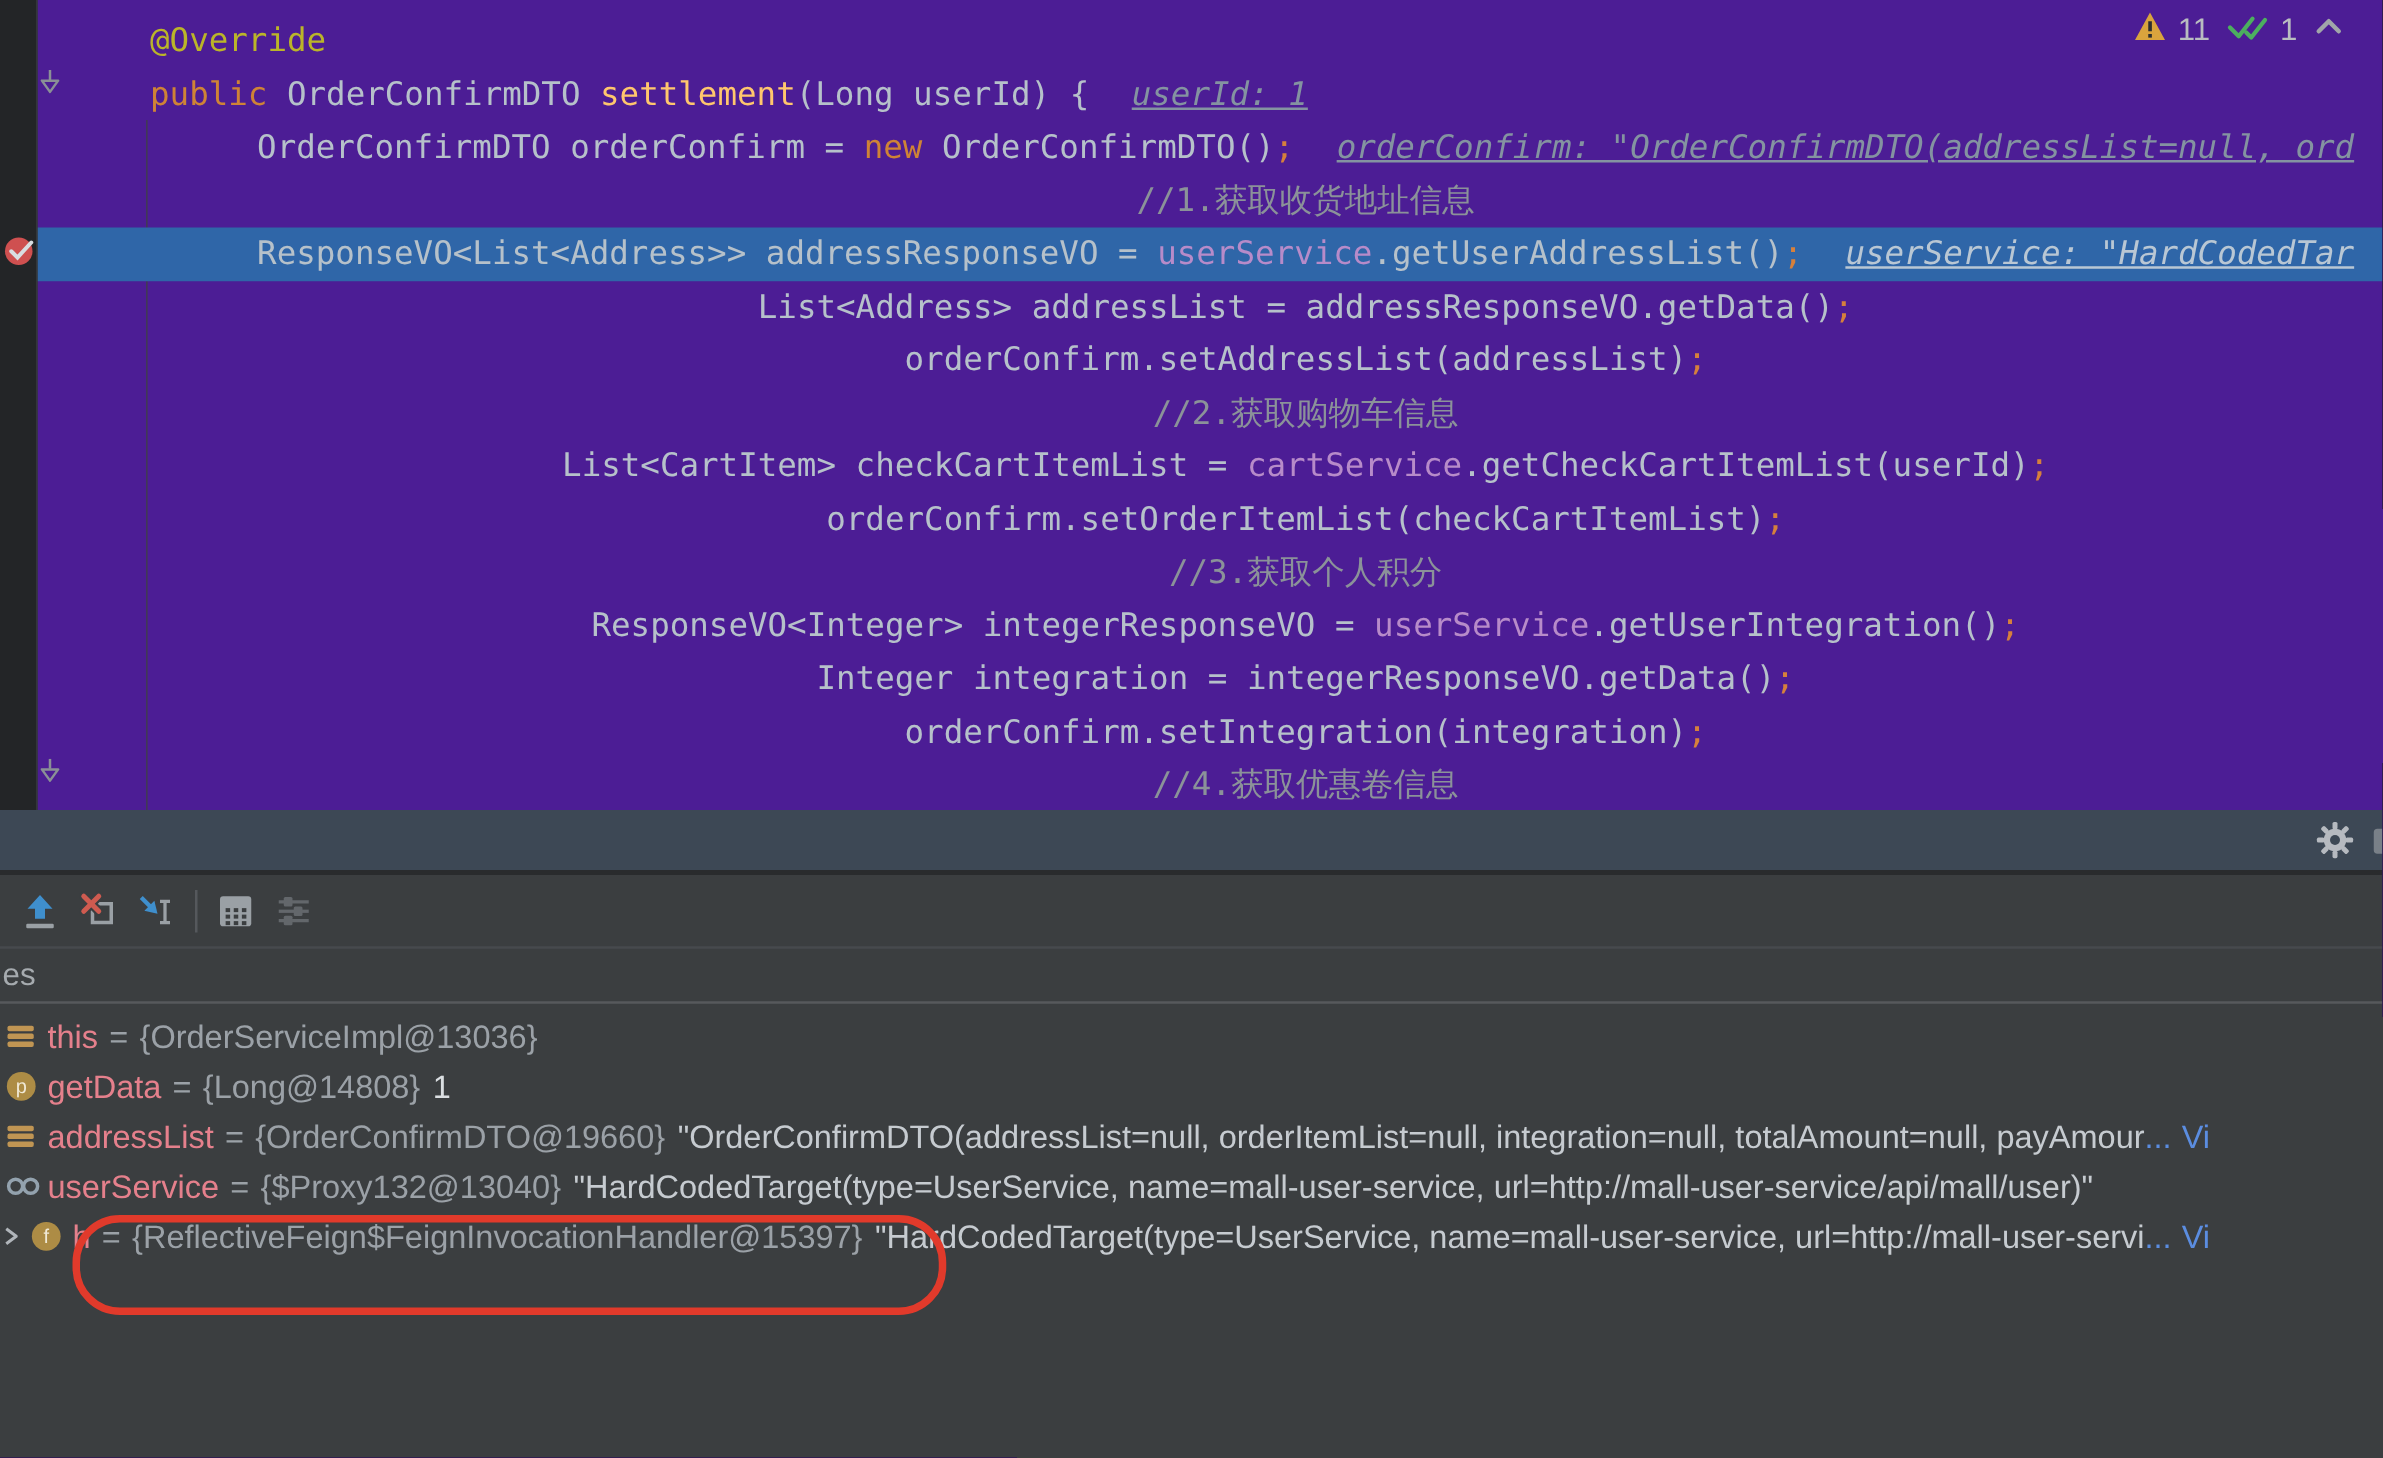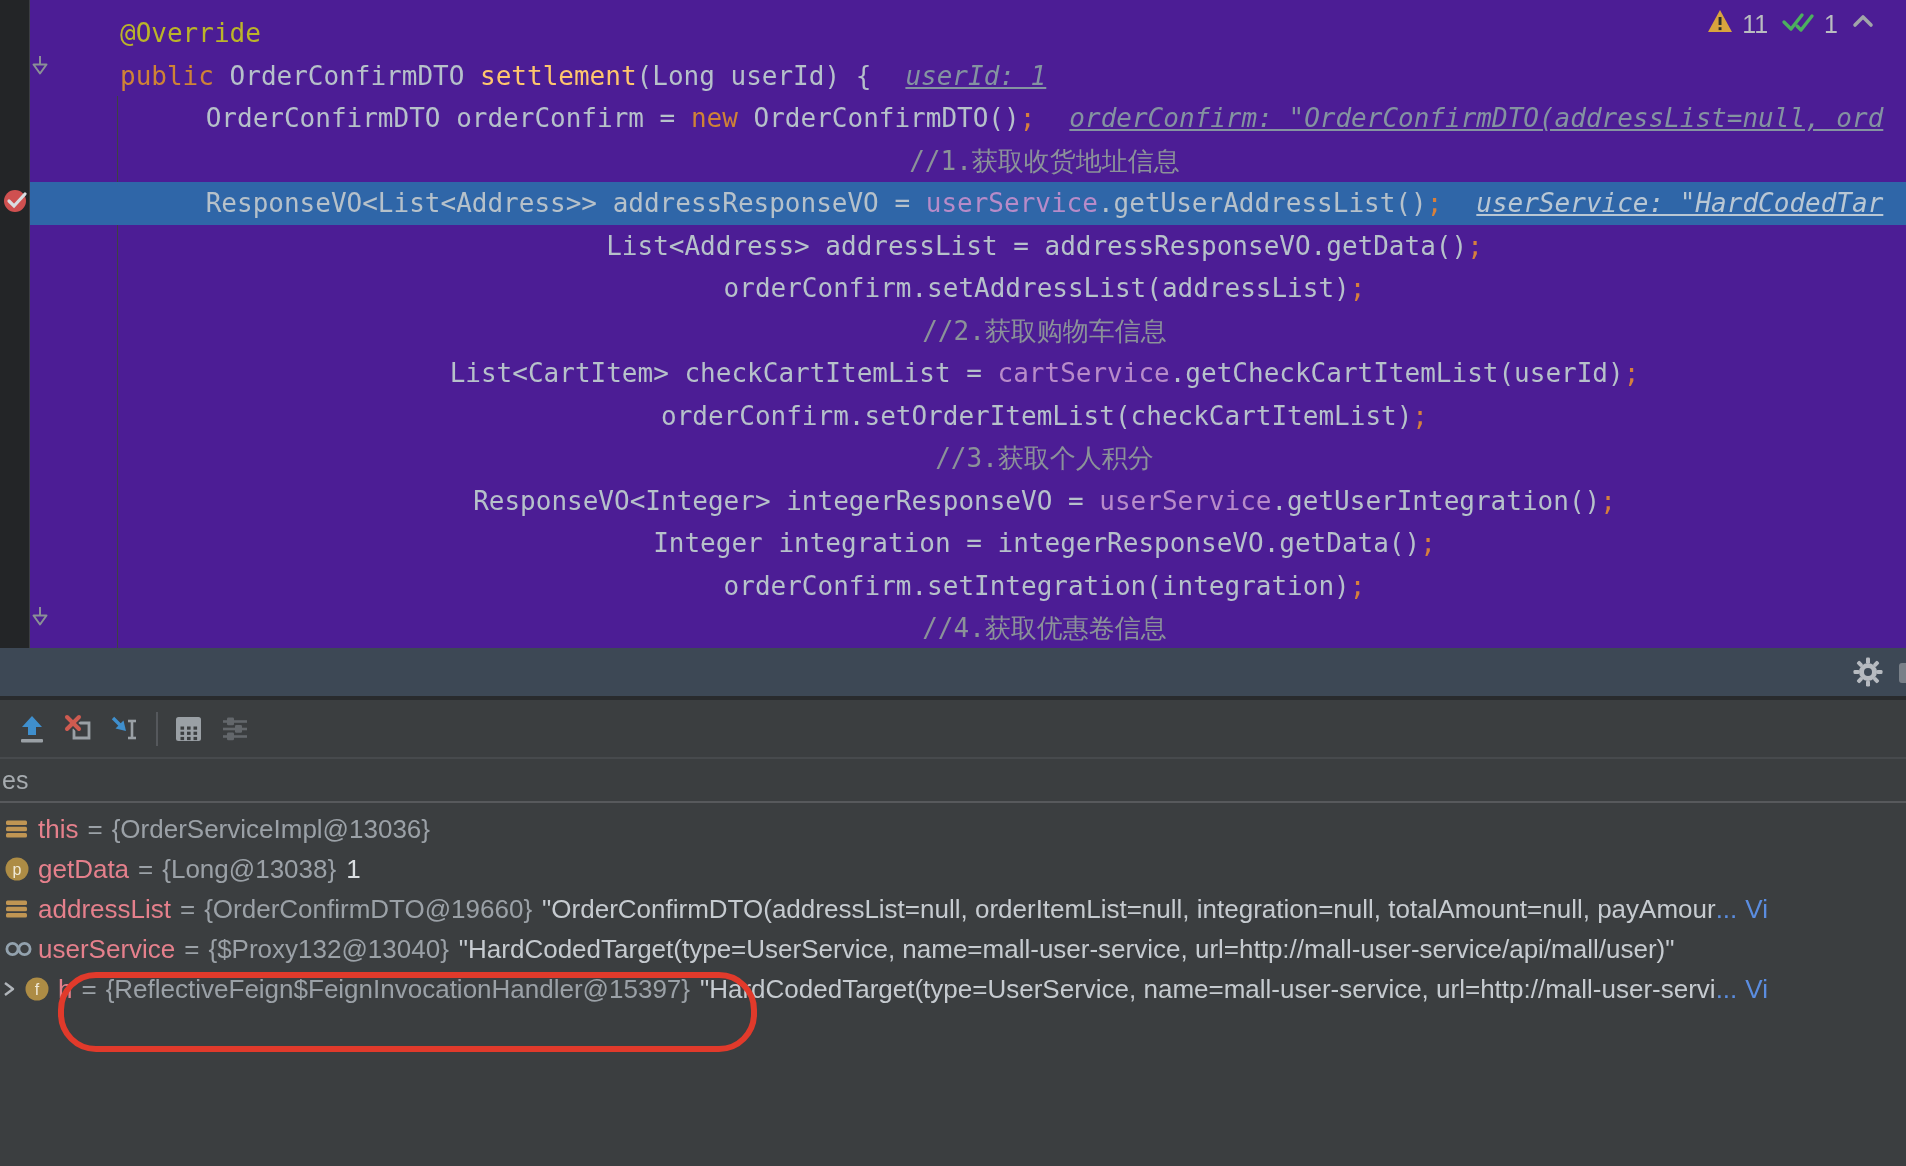--- a/index.html
+++ b/index.html
@@ -210,21 +210,21 @@
           <div class="var-row"><span class="vicon"><svg width="26" height="26" viewBox="0 0 26 26">
                 <g fill="#c09553">
                   <rect x="2" y="4.5" width="21" height="4.4" rx="1.5"></rect>
                   <rect x="2" y="10.8" width="21" height="4.4" rx="1.5"></rect>
                   <rect x="2" y="17.1" width="21" height="4.4" rx="1.5"></rect>
                 </g>
               </svg></span><span class="vname">this</span><span class="veq">=</span><span class="vref">{OrderServiceImpl@13036}</span></div>
           <div class="var-row"><span class="vicon"><svg width="26" height="26" viewBox="0 0 26 26">
                 <circle cx="13" cy="13" r="11.5" fill="#ad8c45"></circle>
                 <text x="13" y="18.5" font-size="16" font-family="Liberation Sans,sans-serif" fill="#f0e9d6" text-anchor="middle">p</text>
-              </svg></span><span class="vname">getData</span><span class="veq">=</span><span class="vref">{Long@13038}</span><span class="vplain">1</span></div>
+              </svg></span><span class="vname">getData</span><span class="veq">=</span><span class="vref">{Long@14808}</span><span class="vplain">1</span></div>
           <div class="var-row"><span class="vicon"><svg width="26" height="26" viewBox="0 0 26 26">
                 <g fill="#c09553">
                   <rect x="2" y="4.5" width="21" height="4.4" rx="1.5"></rect>
                   <rect x="2" y="10.8" width="21" height="4.4" rx="1.5"></rect>
                   <rect x="2" y="17.1" width="21" height="4.4" rx="1.5"></rect>
                 </g>
               </svg></span><span class="vname">addressList</span><span class="veq">=</span><span class="vref">{OrderConfirmDTO@19660}</span><span class="vstr">"OrderConfirmDTO(addressList=null, orderItemList=null, integration=null, totalAmount=null, payAmour</span><span class="vellipsis">...</span><span class="vlink">Vi</span></div>
           <div class="var-row"><span class="vicon"><svg width="30" height="26" viewBox="0 0 30 26">
                 <g fill="none" stroke="#93a2ae" stroke-width="2.8">
                   <circle cx="8.5" cy="13" r="5.6"></circle>

